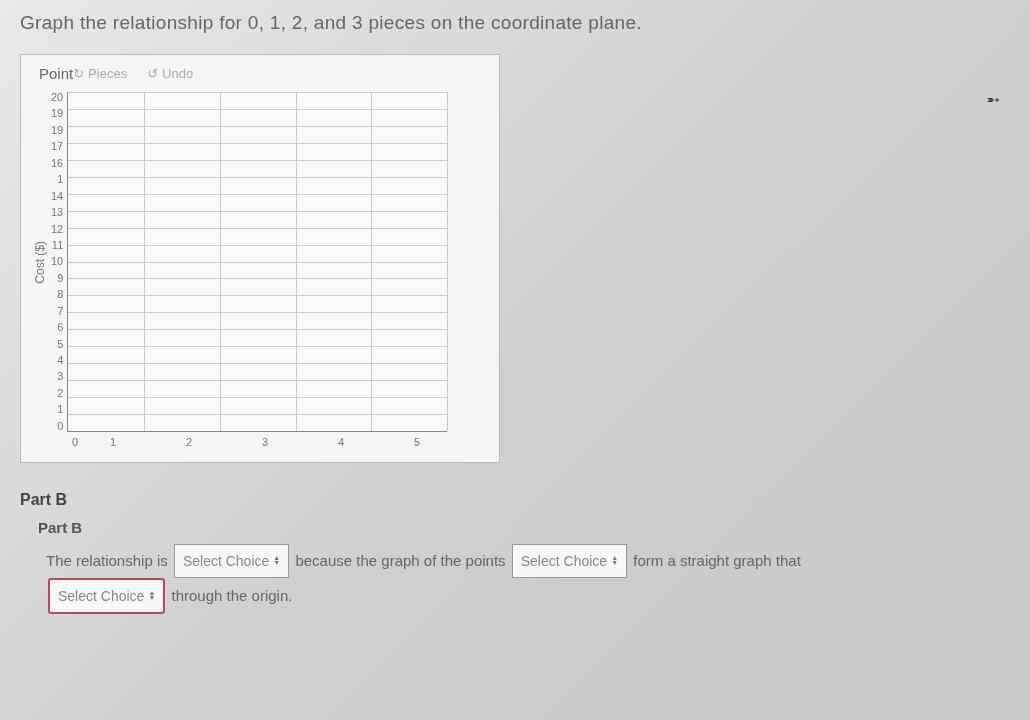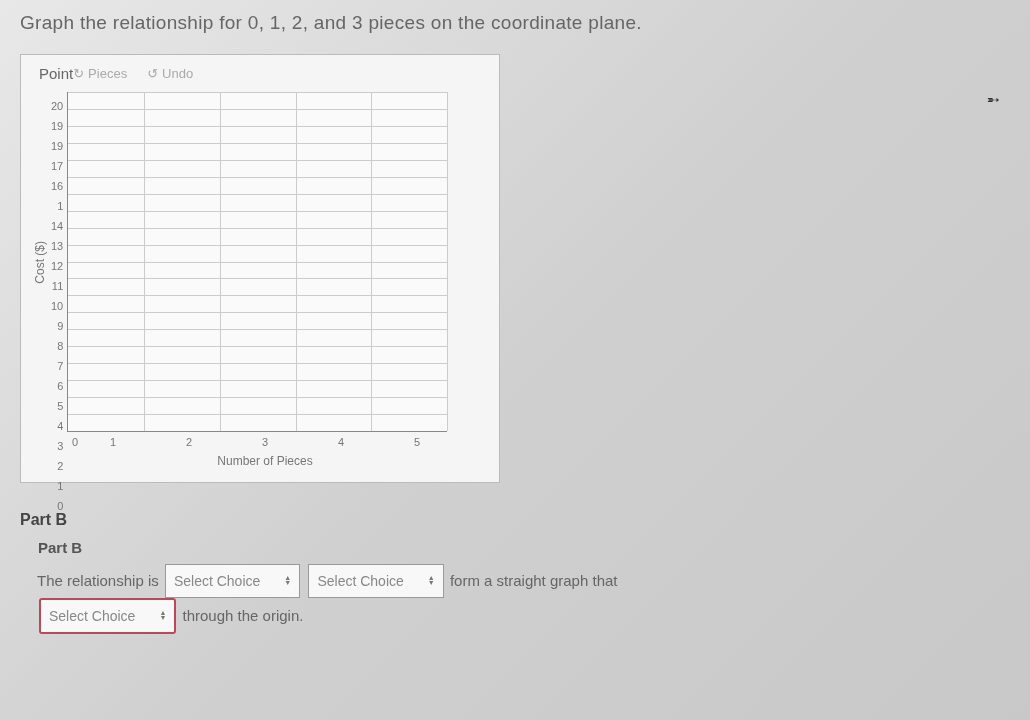--- a/index.html
+++ b/index.html
@@ -63,21 +63,21 @@
     .y-ticks {
       display: flex;
       flex-direction: column;
       justify-content: space-between;
       height: 340px;
       font-size: 11px;
       color: #777;
       text-align: right;
       padding-right: 4px;
     }
-    .y-ticks div { line-height: 1; margin-top: 9px; }
+    .y-ticks div { line-height: 1; }
     .plot-grid {
       position: relative;
       width: 380px;
       height: 340px;
       border-left: 1.5px solid #888;
       border-bottom: 1.5px solid #888;
       background: #fafafa;
     }
     .hline {
       position: absolute;
@@ -115,36 +115,36 @@
       margin-bottom: 10px;
     }
     .part-b-sub {
       font-size: 15px;
       font-weight: bold;
       color: #555;
       margin-left: 18px;
       margin-bottom: 8px;
     }
     .sentence {
-      margin-left: 17px;
+      margin-left: 26px;
       font-size: 15px;
       color: #666;
       line-height: 2;
     }
     .select-choice {
       display: inline-flex;
       align-items: center;
       border: 1px solid #999;
       background: #f8f8f8;
       padding: 2px 8px;
       font-size: 14px;
       color: #888;
       margin: 0 2px;
       cursor: pointer;
-      gap: 24px;
+      gap: 4px;
     }
     .select-choice.highlight {
       border: 2px solid #b84a5c;
       border-radius: 3px;
     }
     .arrows {
       display: inline-flex;
       flex-direction: column;
       font-size: 7px;
       line-height: 0.7;
@@ -233,35 +233,35 @@
   </div>
 
   <div class="x-ticks" id="x-ticks">
       <div class="origin">0</div>
       <div>1</div>
       <div>2</div>
       <div>3</div>
       <div>4</div>
       <div>5</div>
     </div>
-  <div class="x-axis-label">Number of Pieces</div>
 </div>
 
 <div class="part-b-header">Part B</div>
 <div class="part-b-sub">Part B</div>
 
 <div class="sentence">
   <span>The relationship is</span>
   <span class="select-choice">
     <span>Select Choice</span>
     <span class="arrows">
         <span>▲</span>
         <span>▼</span>
       </span>
   </span>
+  <span>because the graph of the points</span>
   <span class="select-choice">
     <span>Select Choice</span>
     <span class="arrows">
         <span>▲</span>
         <span>▼</span>
       </span>
   </span>
   <span>form a straight graph that</span>
   <br>
   <span class="select-choice highlight">

